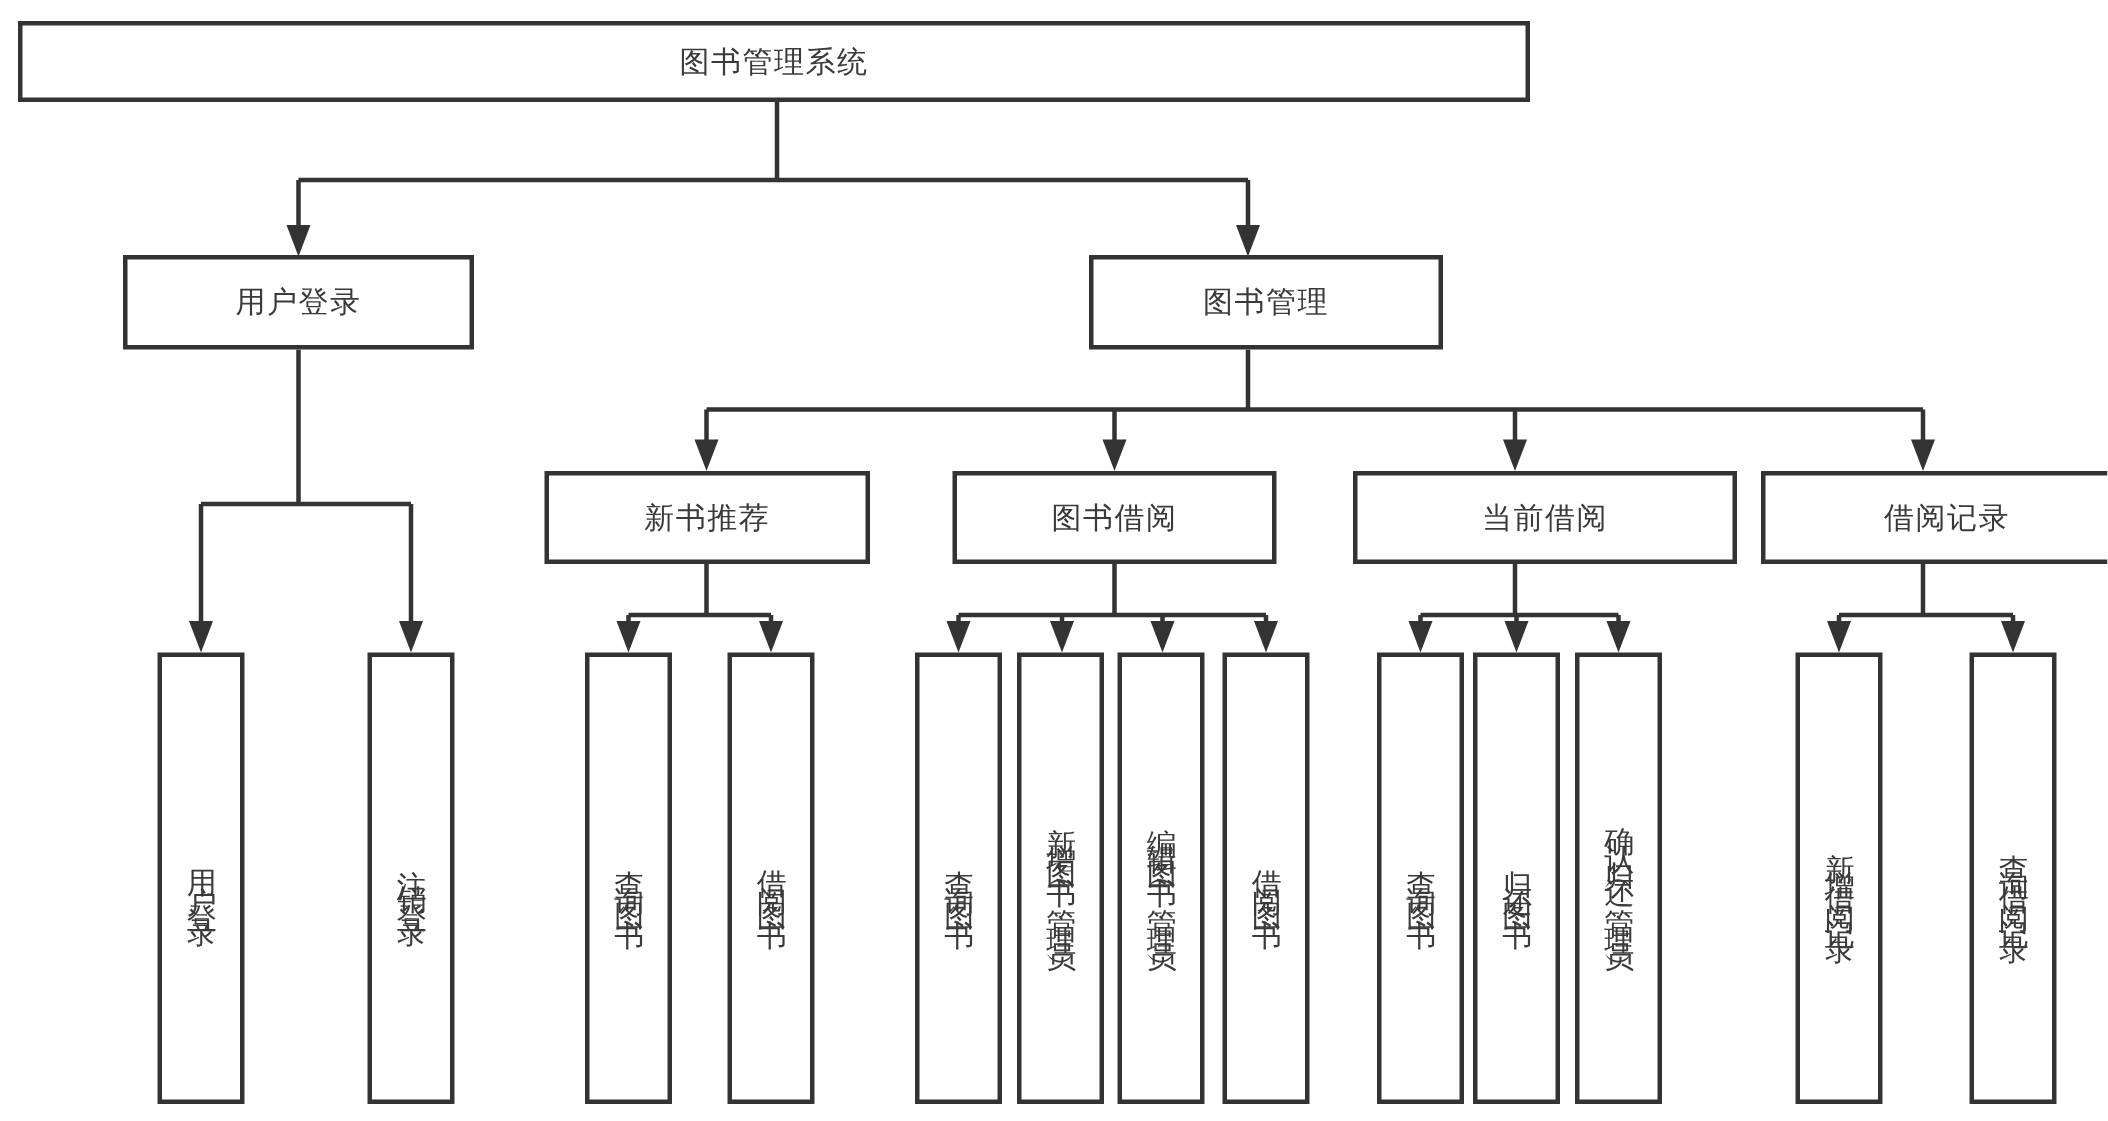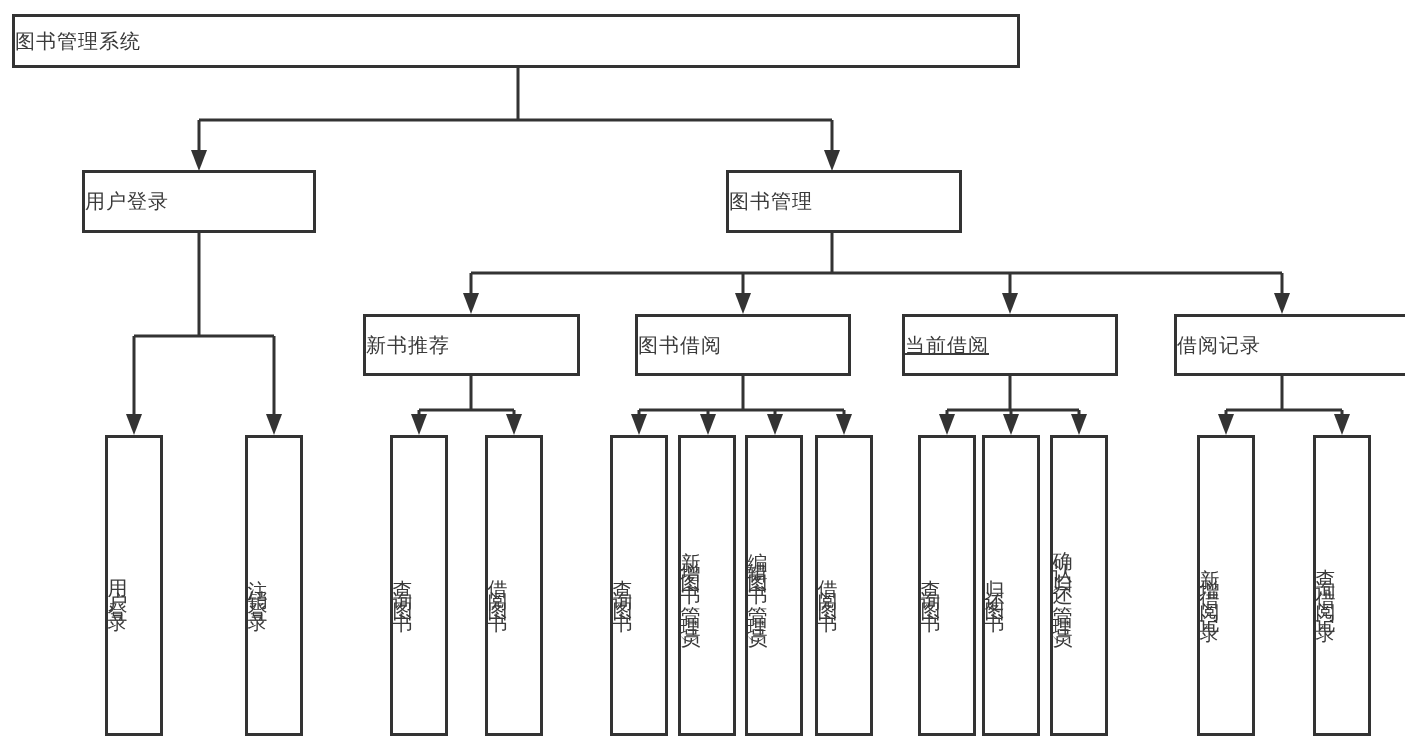--- a/index.html
+++ b/index.html
@@ -24,20 +24,21 @@
     z-index: 1;
   }
   .box {
     position: absolute;
     box-sizing: border-box;
     background: #ffffff;
     border: 3px solid #333333;
     color: #3a3a3a;
     display: flex;
     align-items: center;
+    justify-content: center;
     z-index: 2;
     font-size: 20px;
   }
   .box.hbox span {
     white-space: nowrap;
     letter-spacing: 1px;
   }
   .box.vbox {
     top: 435px;
     height: 301px;
@@ -49,21 +50,21 @@
     letter-spacing: 11px;
     line-height: 1;
     white-space: nowrap;
   }
   
   .b-root      { left: 12px;   top: 14px;  width: 1008px; height: 54px; }
   .b-userlogin { left: 82px;   top: 170px; width: 234px;  height: 63px; }
   .b-bookmgmt  { left: 726px;  top: 170px; width: 236px;  height: 63px; }
   .b-newrec    { left: 363px;  top: 314px; width: 217px;  height: 62px; }
   .b-borrow    { left: 635px;  top: 314px; width: 216px;  height: 62px; }
-  .b-current   { left: 902px;  top: 314px; width: 216px;  height: 62px; text-decoration: underline; }
+  .b-current   { left: 902px;  top: 314px; width: 256px;  height: 62px; }
   .b-records   { left: 1174px; top: 314px; width: 248px;  height: 62px; }
   
   .v-a1 { left: 105px; }
   .v-a2 { left: 245px; }
   .v-b1 { left: 390px; }
   .v-b2 { left: 485px; }
   .v-c1 { left: 610px; }
   .v-c2 { left: 678px; width: 60px; }
   .v-c3 { left: 745px; width: 60px; }
   .v-c4 { left: 815px; }

